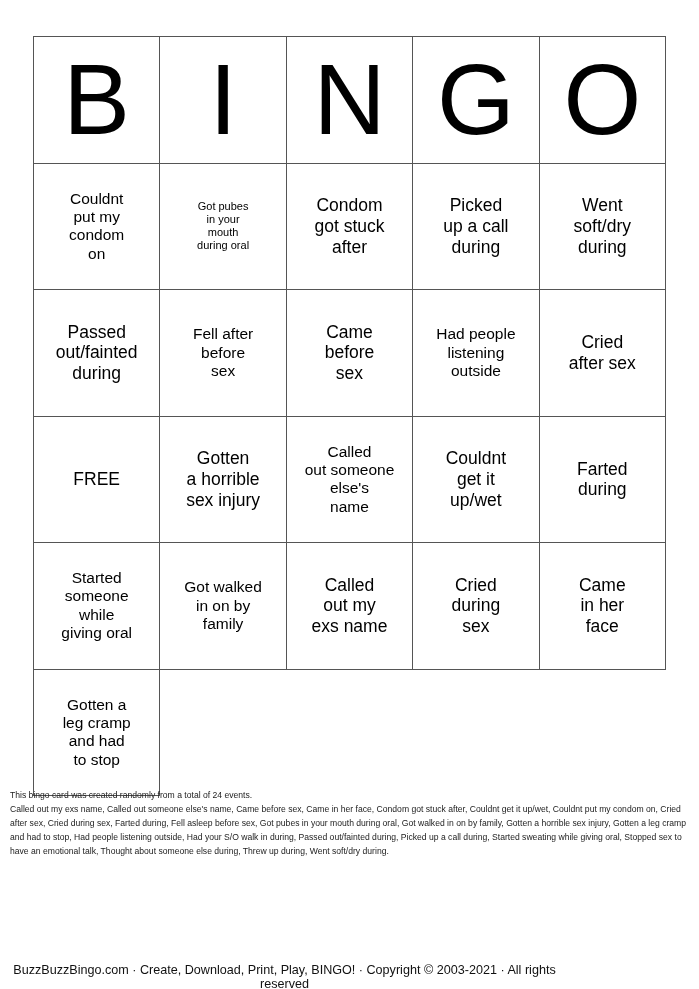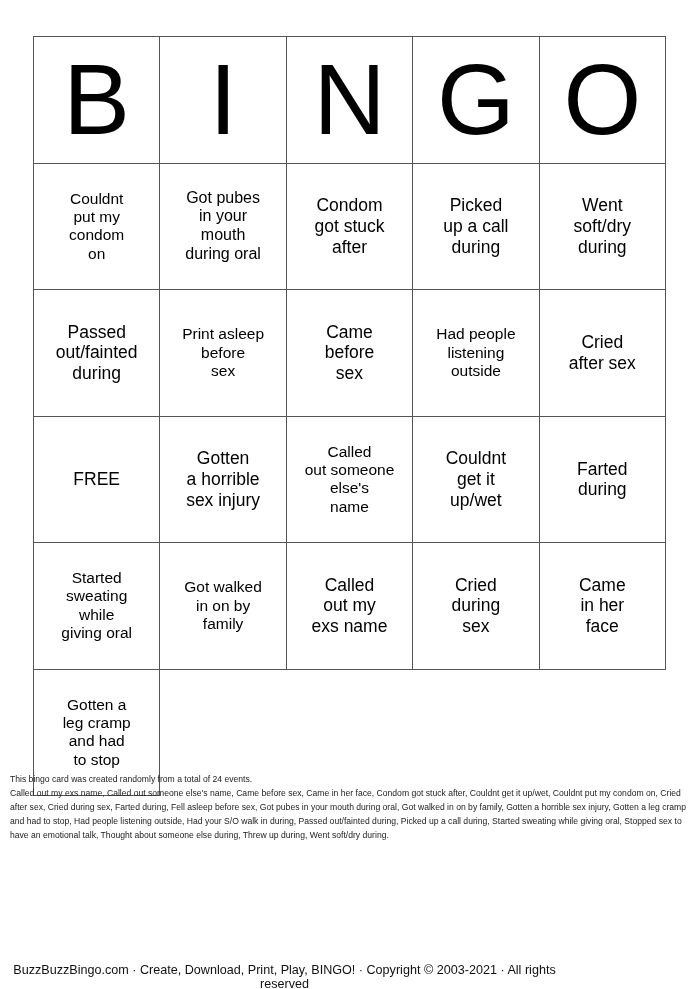--- a/index.html
+++ b/index.html
@@ -18,23 +18,23 @@
   }
   .cell {
     border-right: 1px solid #555; border-bottom: 1px solid #555;
     display: flex; align-items: center; justify-content: center;
     text-align: center; white-space: pre-line; box-sizing: border-box;
     line-height: 1.18; padding: 0 4px;
   }
   .head { font-size: 100px; line-height: 1; padding-bottom: 2px; }
   .sz-l { font-size: 17.5px; }
   .sz-m { font-size: 15.5px; }
-  .sz-s { font-size: 16px; }
+  .sz-s { font-size: 11px; }
   .info {
-    position: absolute; left: 10px; top: 772px; width: 680px;
+    position: absolute; left: 10px; top: 788px; width: 680px;
     font-size: 8.6px; line-height: 14px; color: #222;
   }
   .info p { margin: 0; }
   .footer {
     position: absolute; left: 0; top: 963px; width: 569px;
     text-align: center; font-size: 12.6px; color: #111;
   }
 </style>
 </head>
 <body>
@@ -60,21 +60,21 @@
   <div class="cell sz-l">Picked
 up a call
 during</div>
 
   <div class="cell sz-l">Went
 soft/dry
 during</div>
   <div class="cell sz-l">Passed
 out/fainted
 during</div>
-  <div class="cell sz-m">Print asleep
+  <div class="cell sz-m">Fell after
 before
 sex</div>
   <div class="cell sz-l">Came
 before
 sex</div>
 
   <div class="cell sz-m">Had people
 listening
 outside</div>
   <div class="cell sz-l">Cried
@@ -87,21 +87,21 @@
 out someone
 else's
 name</div>
 
   <div class="cell sz-l">Couldnt
 get it
 up/wet</div>
   <div class="cell sz-l">Farted
 during</div>
   <div class="cell sz-m">Started
-sweating
+someone
 while
 giving oral</div>
   <div class="cell sz-m">Got walked
 in on by
 family</div>
   <div class="cell sz-l">Called
 out my
 exs name</div>
 
   <div class="cell sz-l">Cried

